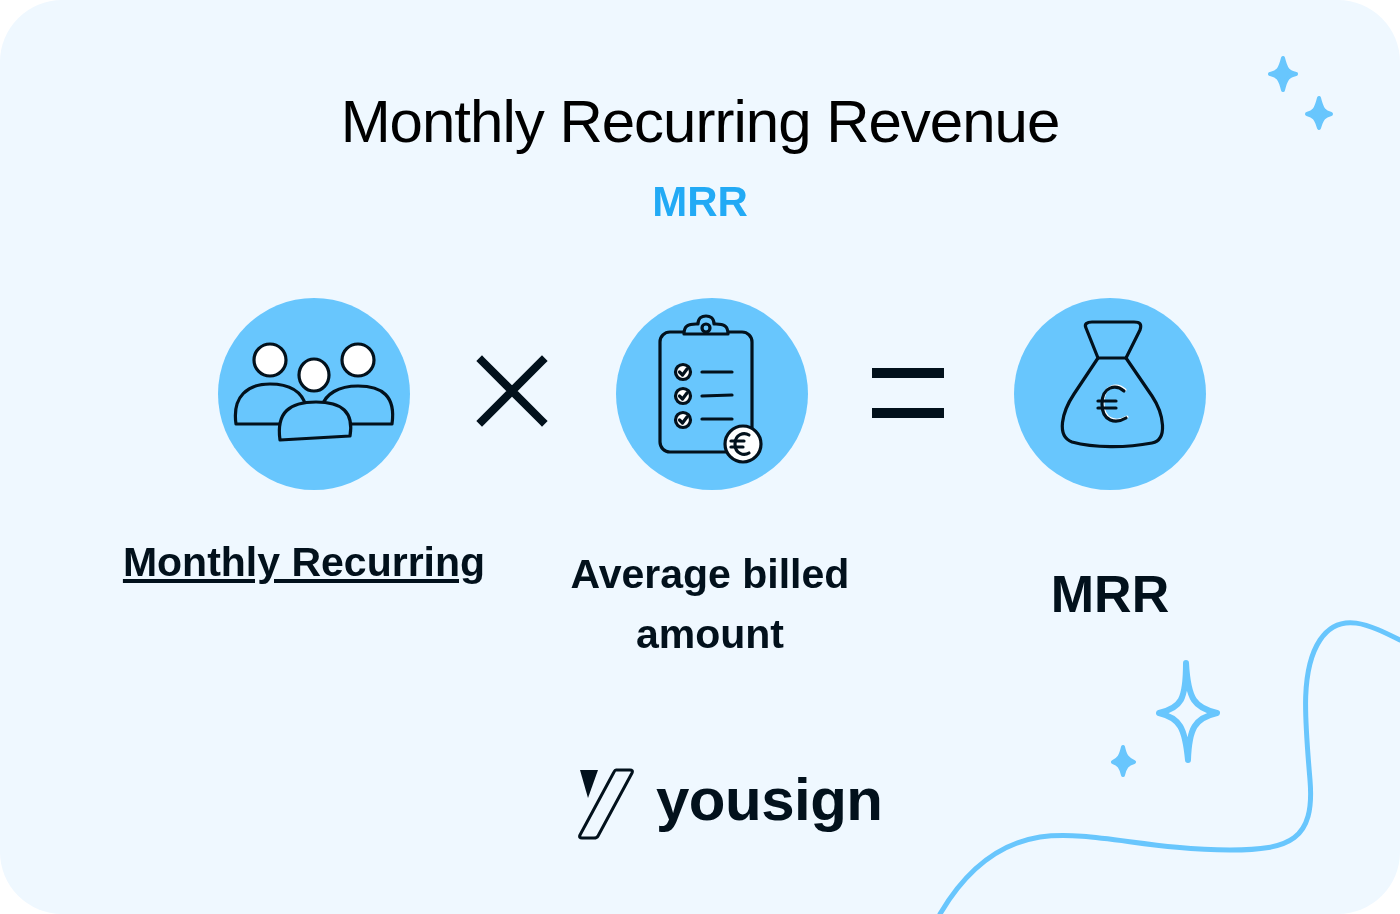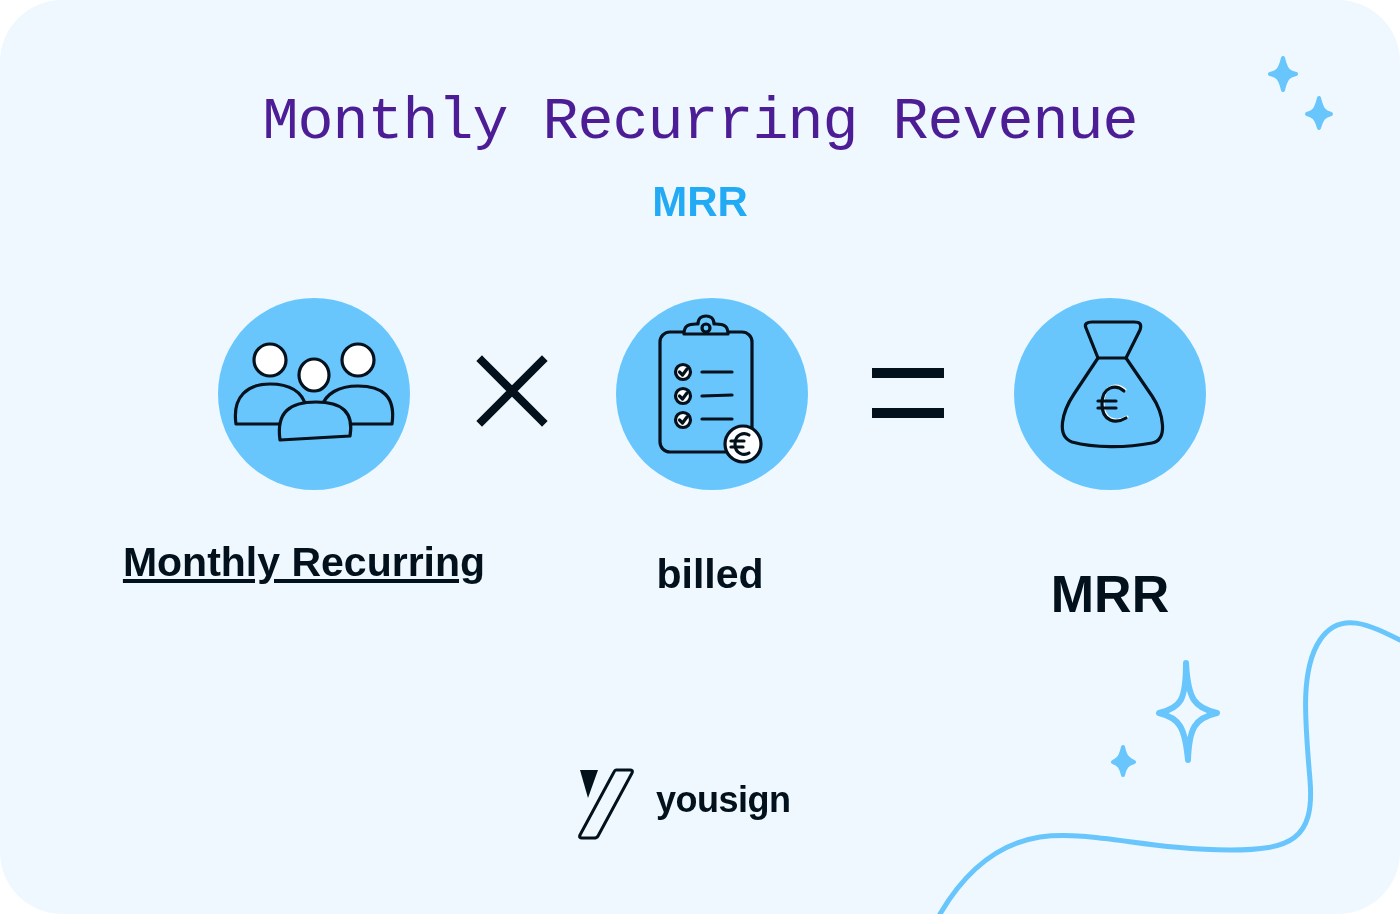--- a/index.html
+++ b/index.html
@@ -3,22 +3,22 @@
 <meta charset="utf-8">
 <style>
   html, body { margin: 0; padding: 0; background: #ffffff; }
   body { width: 1400px; height: 914px; position: relative; overflow: hidden; }
   .card {
     position: absolute; left: 0; top: 0; width: 1400px; height: 914px;
     background: #eff8ff; border-radius: 62px; overflow: hidden;
   }
   .title {
     position: absolute; left: 0; width: 1400px; top: 82px; text-align: center;
-    font-family: Liberation Mono, monospace;
-    font-size: 60px; font-weight: 500; color: #4c1d95; letter-spacing: -1px;
+    font-family: Liberation Sans, sans-serif;
+    font-size: 60px; font-weight: 500; color: #000000; letter-spacing: -1px;
     line-height: 80px;
   }
   .subtitle {
     position: absolute; left: 0; width: 1400px; top: 176px; text-align: center;
     font-family: "Liberation Sans", sans-serif; font-weight: 700;
     font-size: 42px; color: #22aaf5; line-height: 52px;
   }
   .circle {
     position: absolute; width: 192px; height: 192px; border-radius: 50%;
     background: #68c6fd;
@@ -29,21 +29,21 @@
     position: absolute; text-align: center;
     font-family: "Liberation Sans", sans-serif; font-weight: 700;
     font-size: 41px; color: #02111c; line-height: 60px;
   }
   .label span { display: block; }
   .deco { position: absolute; left: 0; top: 0; pointer-events: none; }
   .logo { position: absolute; left: 578px; top: 768px; }
   .logo-text {
     position: absolute; left: 656px; top: 770px;
     font-family: "Liberation Sans", sans-serif; font-weight: 700;
-    font-size: 36px; color: #02111c; letter-spacing: -0.5px; line-height: 60px;
+    font-size: 60px; color: #02111c; letter-spacing: -0.5px; line-height: 60px;
   }
 </style>
 </head>
 <body>
 
 <div class="card">
 
   <svg class="deco" width="1400" height="914" viewBox="0 0 1400 914">
     <g fill="#68c6fd">
       <path d="M1283 58 C1286 70 1288 72 1296 74 C1288 76 1286 78 1283 90 C1280 78 1278 76 1270 74 C1278 72 1280 70 1283 58 Z" stroke="#68c6fd" stroke-width="4" stroke-linejoin="round"></path>
@@ -122,21 +122,22 @@
         <line x1="84" y1="103" x2="102" y2="103"></line>
         <line x1="84" y1="110" x2="102" y2="110"></line>
       </g>
     </svg>
   </div>
 
   <div class="label" style="left:94px; top:532px; width:420px;text-decoration:underline;">
     <span>Monthly Recurring</span>
   </div>
   <div class="label" style="left:510px; top:544px; width:400px;">
-    <span>billed</span>
+    <span>Average billed</span>
+    <span>amount</span>
   </div>
   <div class="label" style="left:960px; top:564px; width:300px; font-size:52px;">
     <span>MRR</span>
   </div>
 
   <svg class="logo" width="56" height="72" viewBox="0 0 56 72">
     <path d="M2 2 L20 2 L10 30 Z" fill="#02111c"></path>
     <path d="M38 2 L52 2 C54 2 55 3 54 5 L20 68 C19 70 18 70 16 70 L4 70 C2 70 1 69 2 67 L36 4 C36.5 3 37 2 38 2 Z" fill="none" stroke="#02111c" stroke-width="3" stroke-linejoin="round"></path>
   </svg>
   <div class="logo-text">yousign</div>

